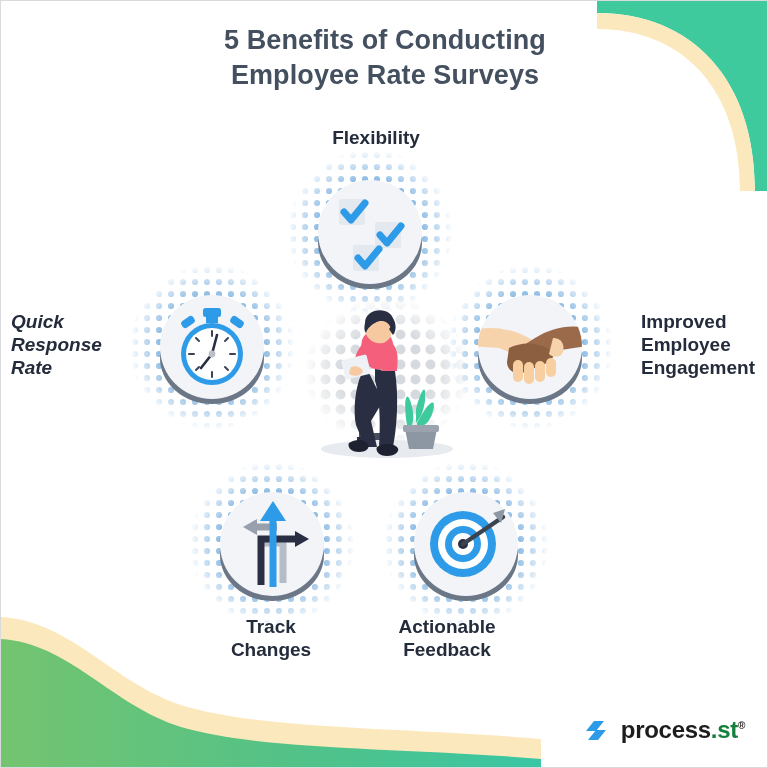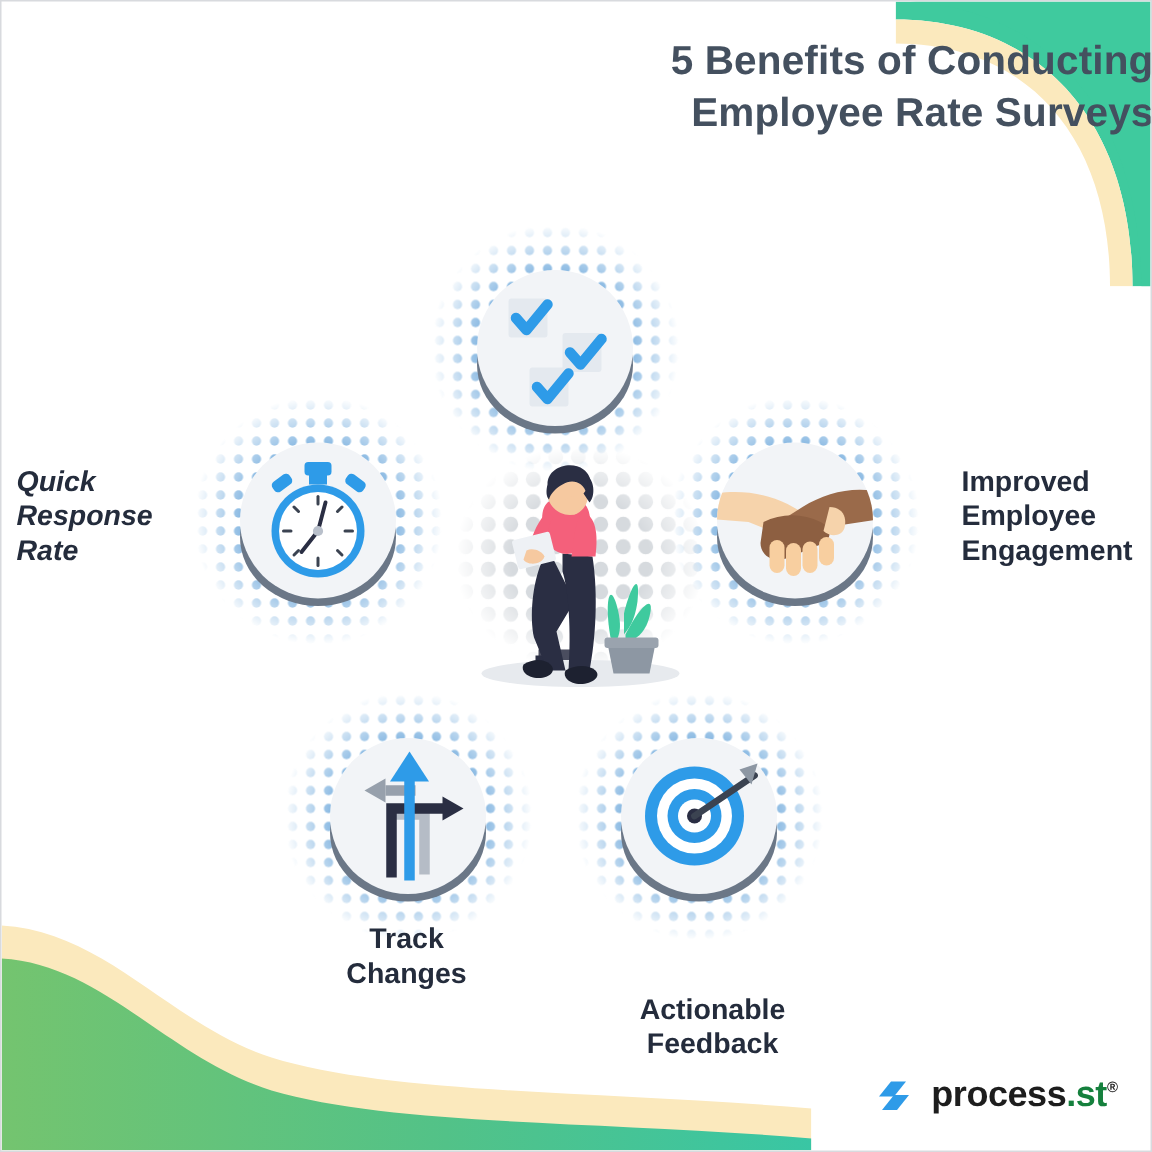--- a/index.html
+++ b/index.html
@@ -9,21 +9,21 @@
     position:relative;width:768px;height:768px;background:#ffffff;
     box-sizing:border-box;border:1px solid #d8dade;overflow:hidden;
   }
 
   
   .corner-tr{position:absolute;top:0;right:0;width:170px;height:190px;overflow:hidden;pointer-events:none;}
   .corner-bl{position:absolute;bottom:0;left:0;width:540px;height:180px;overflow:hidden;pointer-events:none;}
 
   
   .title{
-    position:absolute;top:22px;left:0;width:768px;text-align:right;
+    position:absolute;top:22px;left:0;width:768px;text-align:center;
     color:#44505f;font-size:27px;font-weight:bold;line-height:1.28;
     letter-spacing:.1px;
   }
   .title span{display:block;}
 
   
   .node{position:absolute;}
   .icon-wrap{position:relative;width:122px;height:122px;}
   .halftone{position:absolute;left:-22px;top:-22px;width:166px;height:166px;}
   .disc{position:absolute;left:0;top:0;width:122px;height:122px;}
@@ -44,21 +44,21 @@
   #node-quick{left:150px;top:285px;}
   #lbl-quick{left:10px;top:310px;width:125px;}
 
   #node-improved{left:468px;top:285px;}
   #lbl-improved{left:640px;top:310px;width:150px;}
 
   #node-track{left:210px;top:482px;}
   #lbl-track{left:160px;top:615px;}
 
   #node-actionable{left:404px;top:482px;}
-  #lbl-actionable{left:364px;top:615px;margin-top:47px;}
+  #lbl-actionable{left:336px;top:615px;}
 
   
   #center-illustration{position:absolute;left:302px;top:296px;width:168px;height:172px;}
 
   
   #logo{position:absolute;right:22px;bottom:22px;display:flex;align-items:center;gap:9px;}
   #logo .logo-text{font-size:24px;font-weight:bold;color:#1d1d1d;letter-spacing:-.3px;}
   #logo .logo-text .dot-st{color:#15803d;}
   #logo .logo-reg{font-size:10px;vertical-align:super;}
 </style>
@@ -132,20 +132,21 @@
         <circle cx="61" cy="61" r="52" fill="#f2f4f7"></circle>
         <rect x="30" y="28" width="26" height="26" rx="2" fill="#e4e9ef"></rect>
         <path d="M35 41 l7 8 l14 -17" stroke="#2e9be8" stroke-width="7" fill="none" stroke-linecap="round" stroke-linejoin="round"></path>
         <rect x="66" y="51" width="26" height="26" rx="2" fill="#e4e9ef"></rect>
         <path d="M71 64 l7 8 l14 -17" stroke="#2e9be8" stroke-width="7" fill="none" stroke-linecap="round" stroke-linejoin="round"></path>
         <rect x="44" y="74" width="26" height="26" rx="2" fill="#e4e9ef"></rect>
         <path d="M49 87 l7 8 l14 -17" stroke="#2e9be8" stroke-width="7" fill="none" stroke-linecap="round" stroke-linejoin="round"></path>
       </svg>
     </div>
   </div>
+  <div class="label lbl-top" id="lbl-flexibility">Flexibility</div>
 
   <div class="node" id="node-quick">
     <div class="icon-wrap">
       <svg class="halftone" viewBox="0 0 166 166">
         <rect width="166" height="166" fill="url(#dots)" mask="url(#htMask)"></rect>
       </svg>
       <svg class="disc" viewBox="0 0 122 122">
         <ellipse cx="61" cy="72" rx="52" ry="46" fill="#6b7787"></ellipse>
         <circle cx="61" cy="61" r="52" fill="#f2f4f7"></circle>
         <rect x="52" y="22" width="18" height="9" rx="2.5" fill="#2e9be8"></rect>

